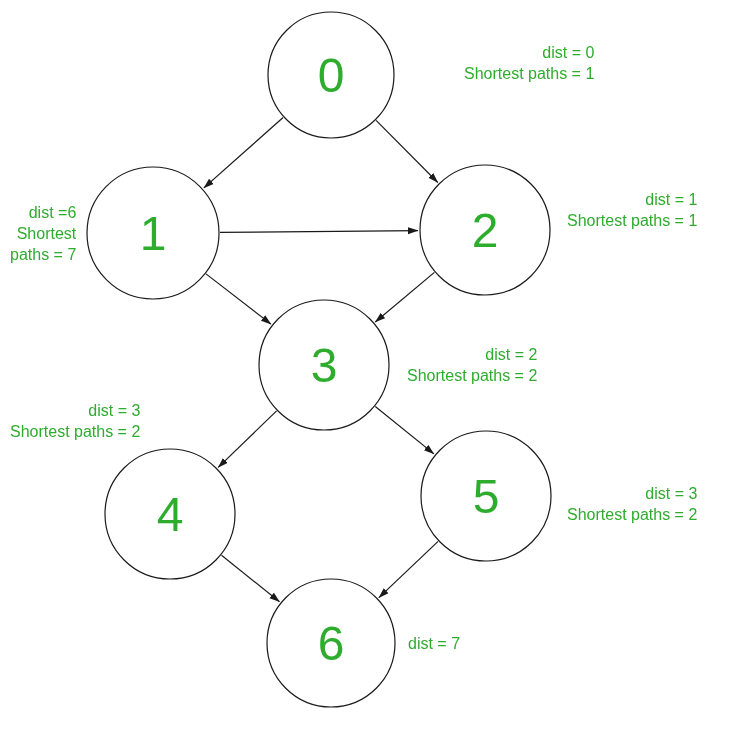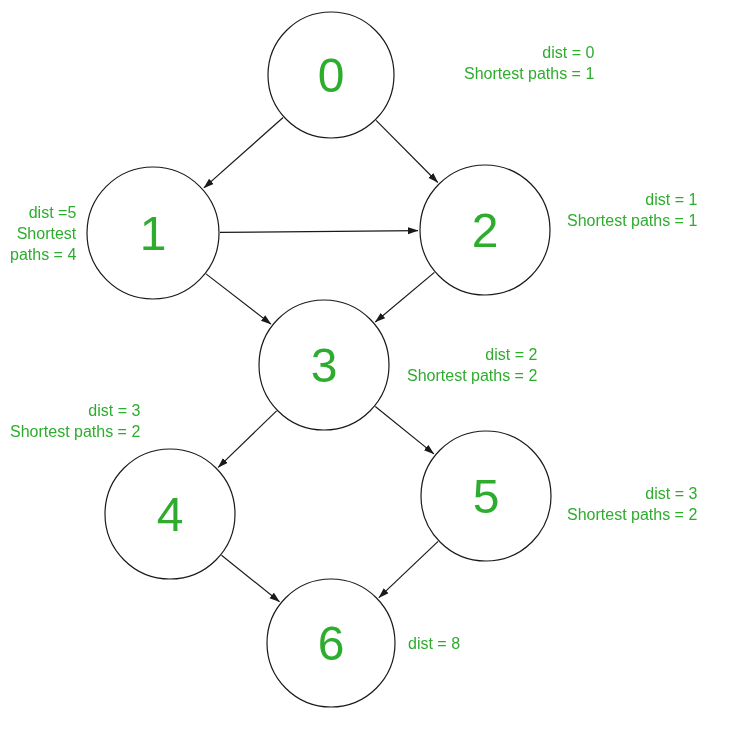--- a/index.html
+++ b/index.html
@@ -90,20 +90,20 @@
           <text x="486" y="496" dy="0.36em" class="graph-node-label" fill="#2eac2e">5</text>
         </g>
         <g>
           <circle cx="331" cy="643" r="64" class="graph-node-circle"></circle>
           <text x="331" y="643" dy="0.36em" class="graph-node-label" fill="#2eac2e">6</text>
         </g>
       </g>
   </svg>
   <div>
       <div class="annotation" style="left: 464px; top: 42px; color: rgb(46, 172, 46);"><div>dist = 0</div><div>Shortest paths = 1</div></div>
-      <div class="annotation" style="left: 10px; top: 202px; color: rgb(46, 172, 46);"><div>dist =5</div><div>Shortest</div><div>paths = 4</div></div>
+      <div class="annotation" style="left: 10px; top: 202px; color: rgb(46, 172, 46);"><div>dist =6</div><div>Shortest</div><div>paths = 7</div></div>
       <div class="annotation" style="left: 567px; top: 189px; color: rgb(46, 172, 46);"><div>dist = 1</div><div>Shortest paths = 1</div></div>
       <div class="annotation" style="left: 407px; top: 344px; color: rgb(46, 172, 46);"><div>dist = 2</div><div>Shortest paths = 2</div></div>
       <div class="annotation" style="left: 10px; top: 400px; color: rgb(46, 172, 46);"><div>dist = 3</div><div>Shortest paths = 2</div></div>
       <div class="annotation" style="left: 567px; top: 483px; color: rgb(46, 172, 46);"><div>dist = 3</div><div>Shortest paths = 2</div></div>
-      <div class="annotation" style="left: 408px; top: 633px; color: rgb(46, 172, 46);"><div>dist = 8</div></div>
+      <div class="annotation" style="left: 408px; top: 633px; color: rgb(46, 172, 46);"><div>dist = 7</div></div>
     </div>
 </div>
 
 </body></html>

